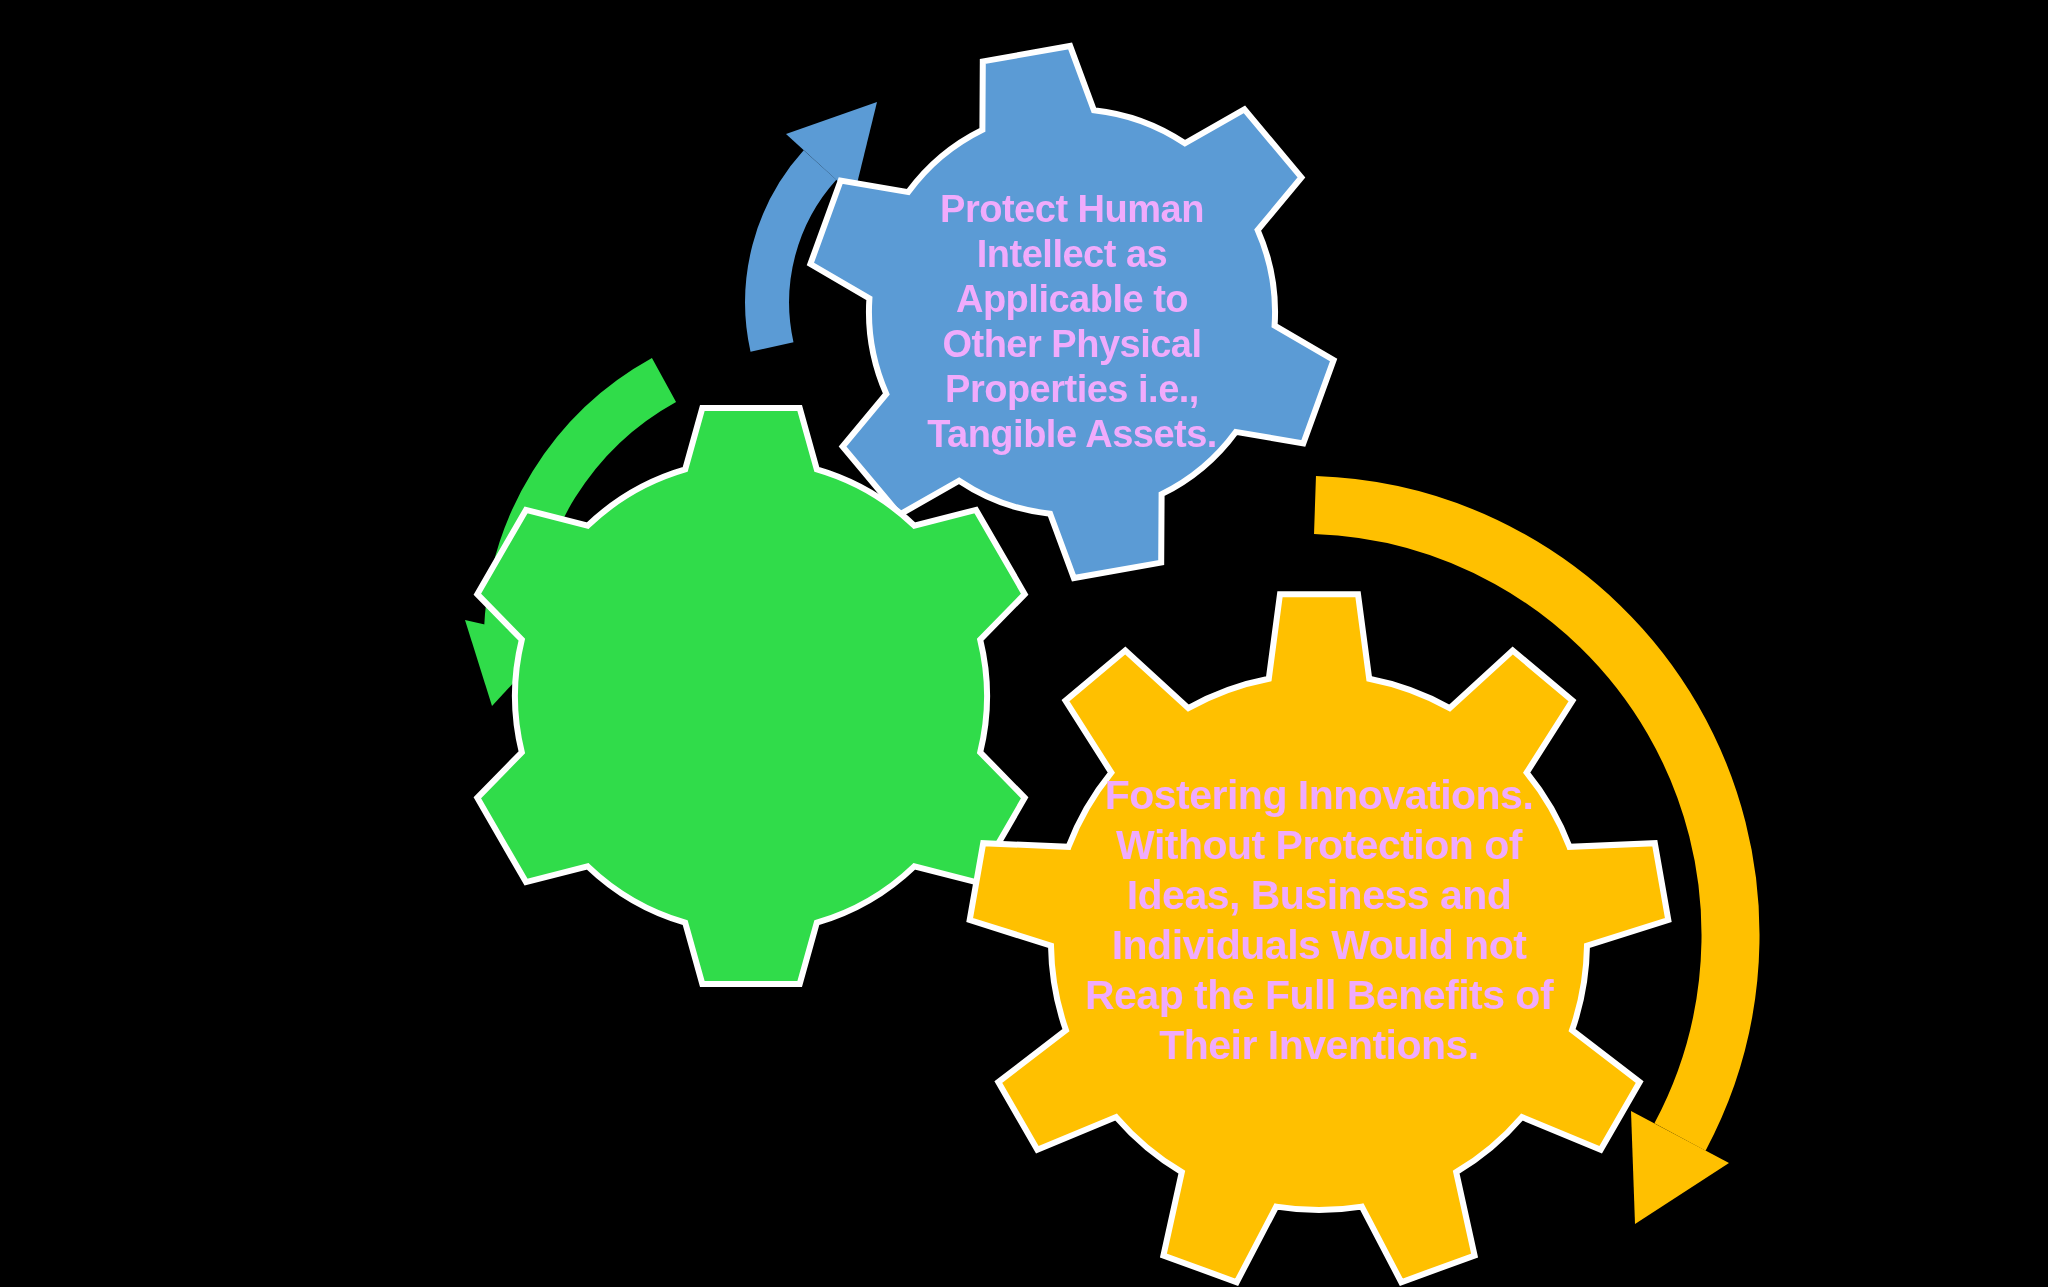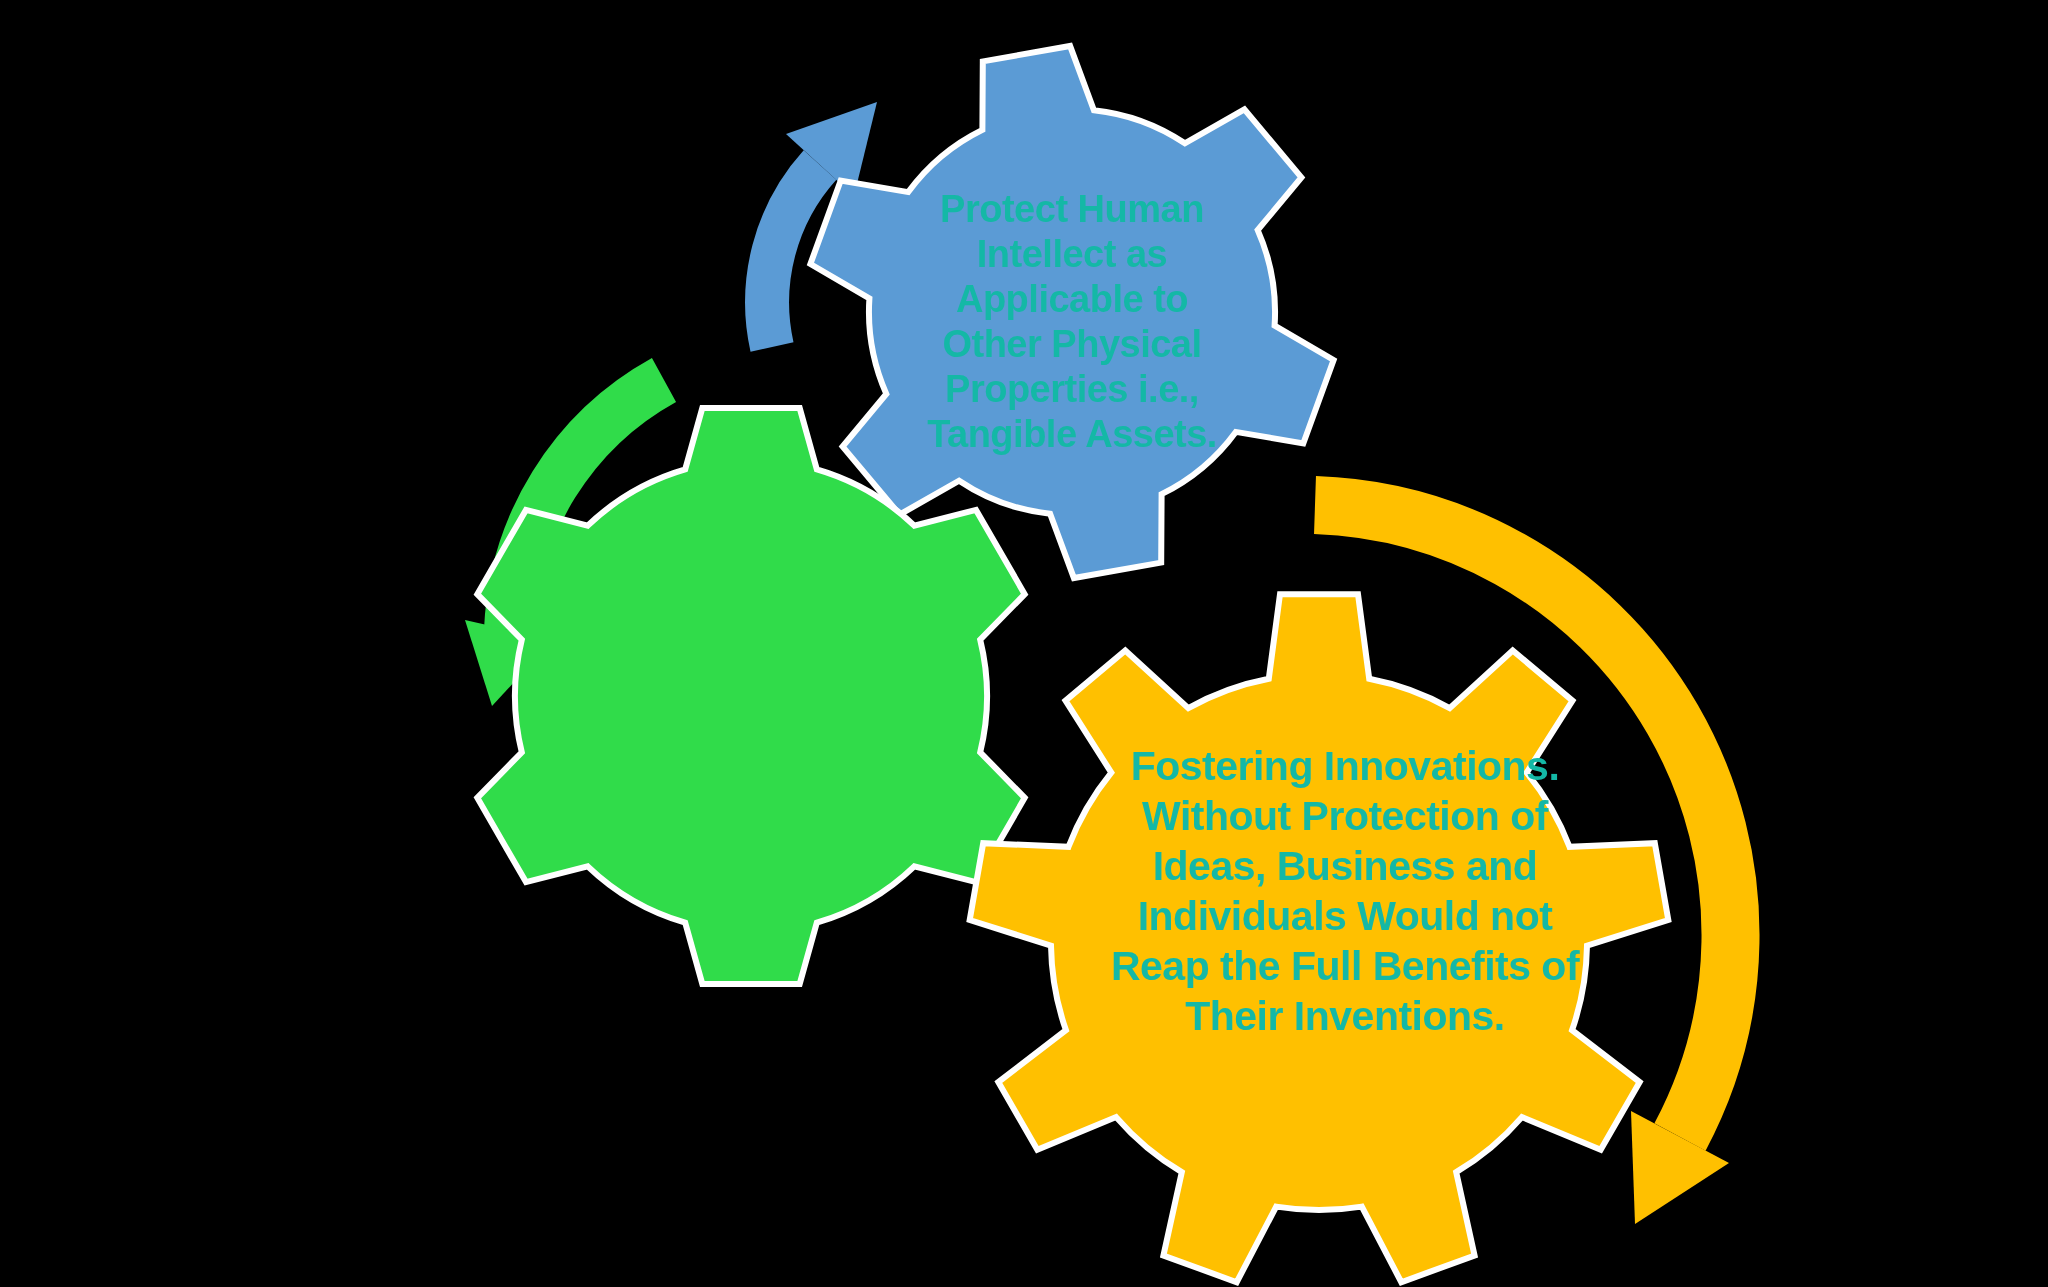--- a/index.html
+++ b/index.html
@@ -9,28 +9,28 @@
     background:#000;
     overflow:hidden;
     font-family:"Liberation Sans","DejaVu Sans",sans-serif;
   }
   .stage svg{position:absolute;left:0;top:0;}
   .gear-label{
     position:absolute;
     transform:translate(-50%,-50%);
     text-align:center;
     font-weight:bold;
-    color:#14b8a6;
+    color:#f0abfc;
     white-space:pre-line;
     letter-spacing:-0.5px;
     pointer-events:none;
   }
   .label-blue{left:1072px;top:322px;width:360px;font-size:38px;line-height:45px;}
   .label-green{left:752px;top:700px;width:380px;font-size:34px;line-height:40px;}
-  .label-yellow{left:1319px;top:891px;width:480px;font-size:41px;line-height:50px;margin-left:26px;}
+  .label-yellow{left:1319px;top:920px;width:480px;font-size:41px;line-height:50px;}
 </style>
 </head>
 <body>
 
 <div class="stage">
   <svg width="2048" height="1287" viewBox="0 0 2048 1287">
 
     <g>
       <path d="M 772,347 A 205,205 0 0 1 820,165" fill="none" stroke-width="44" stroke="#5B9BD5"></path>
       <polygon points="877,102 854,196 786,134" fill="#5B9BD5"></polygon>

